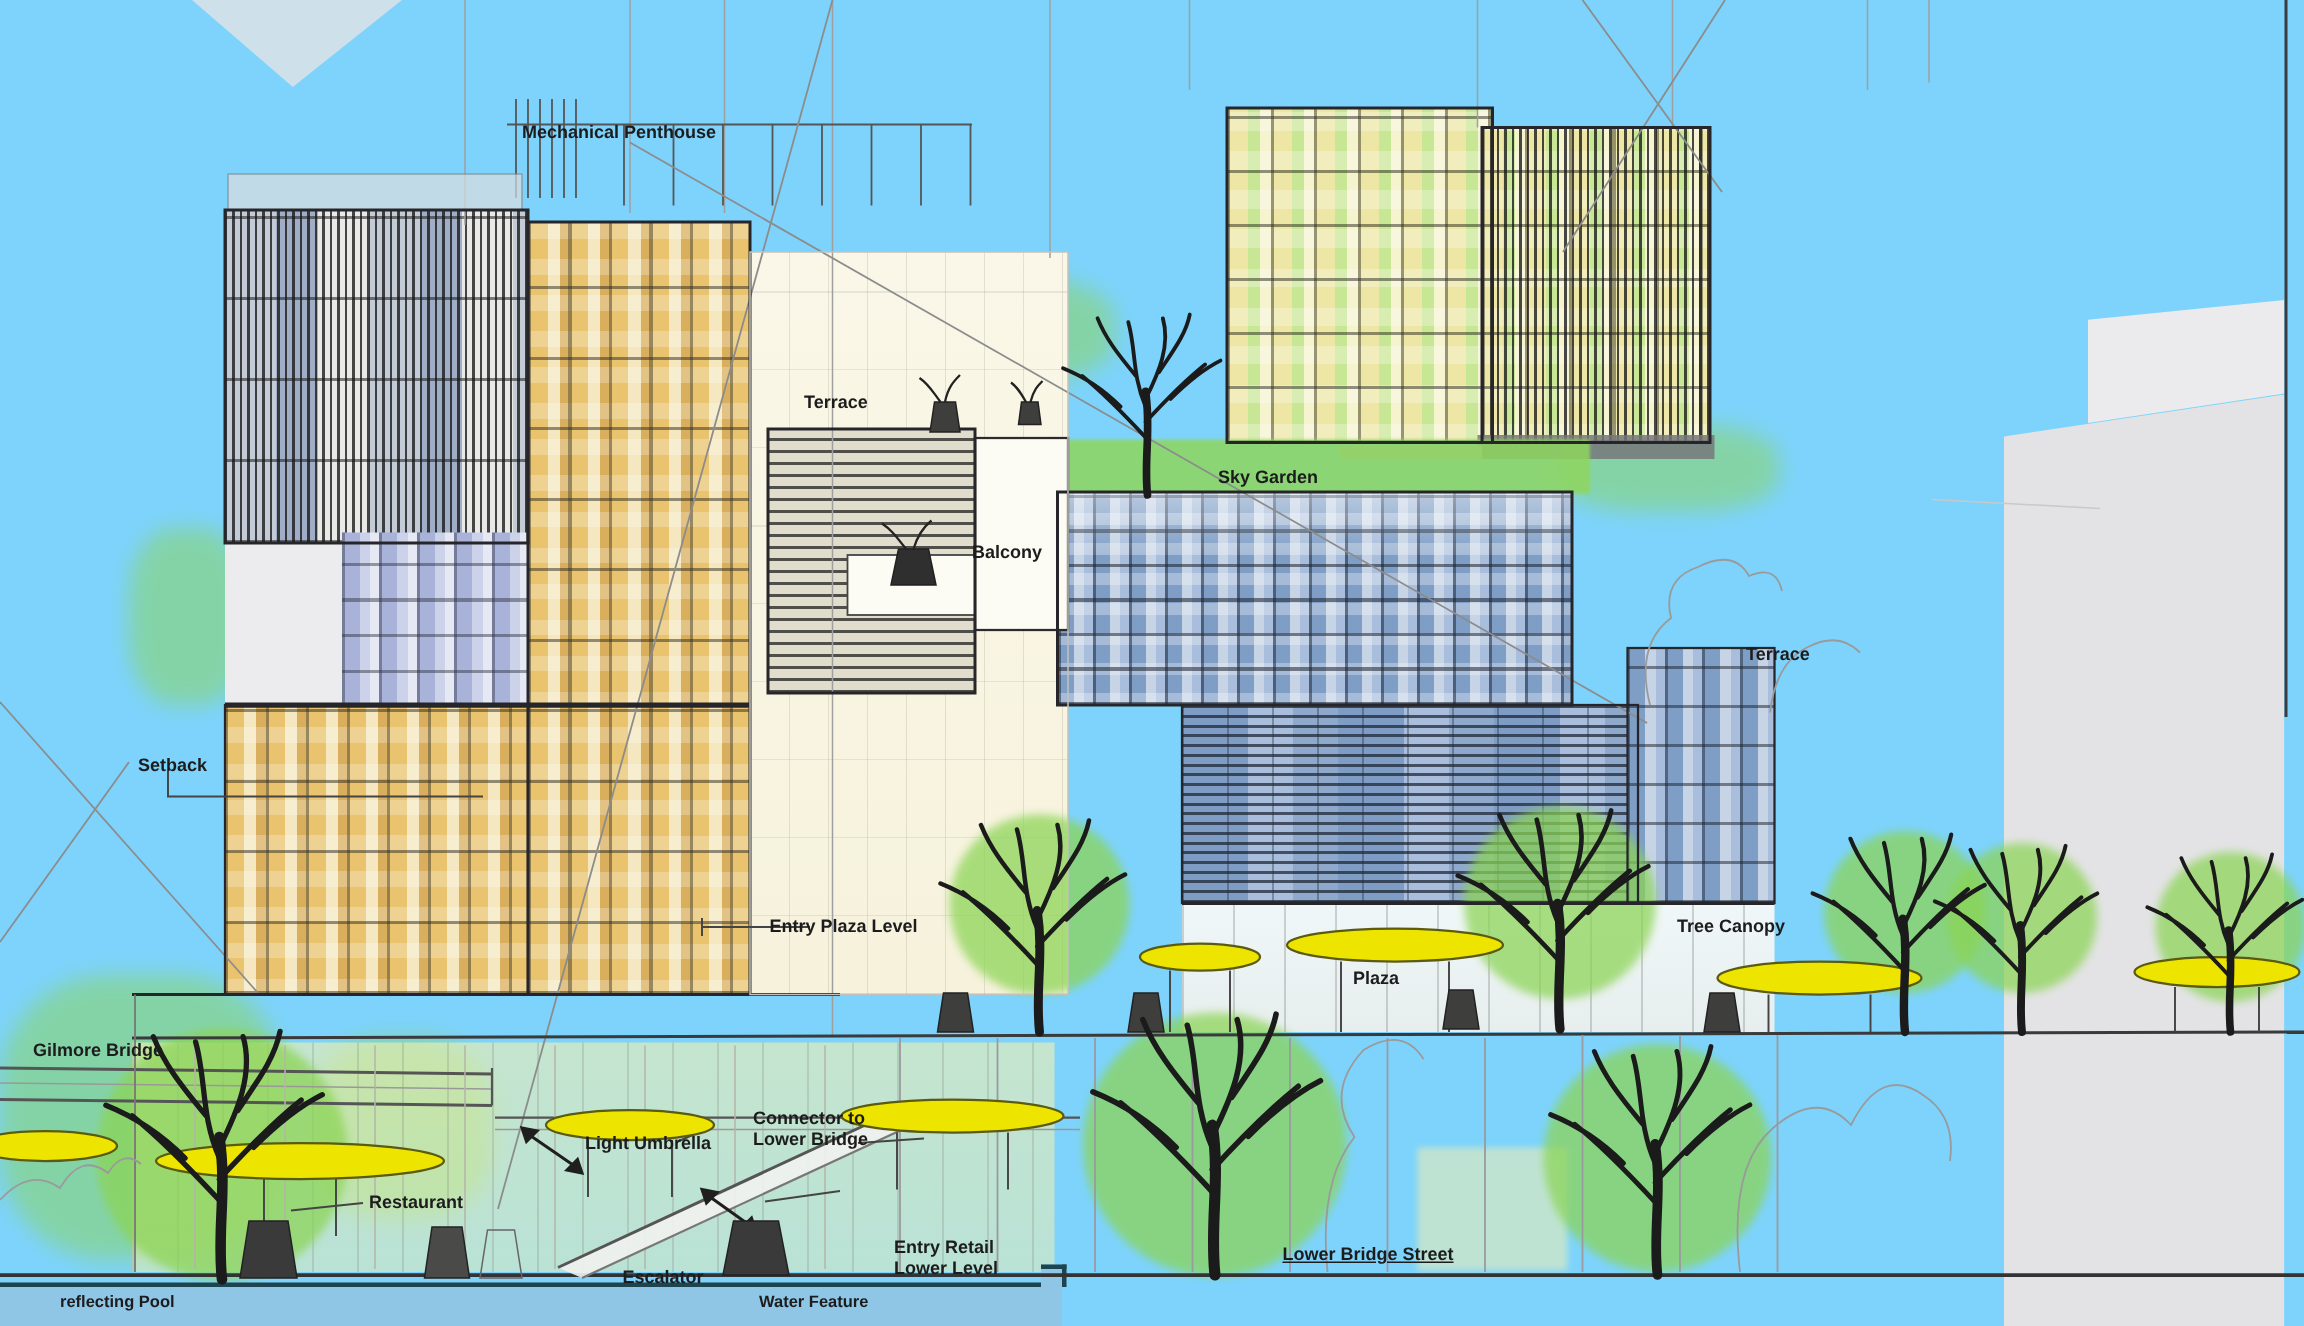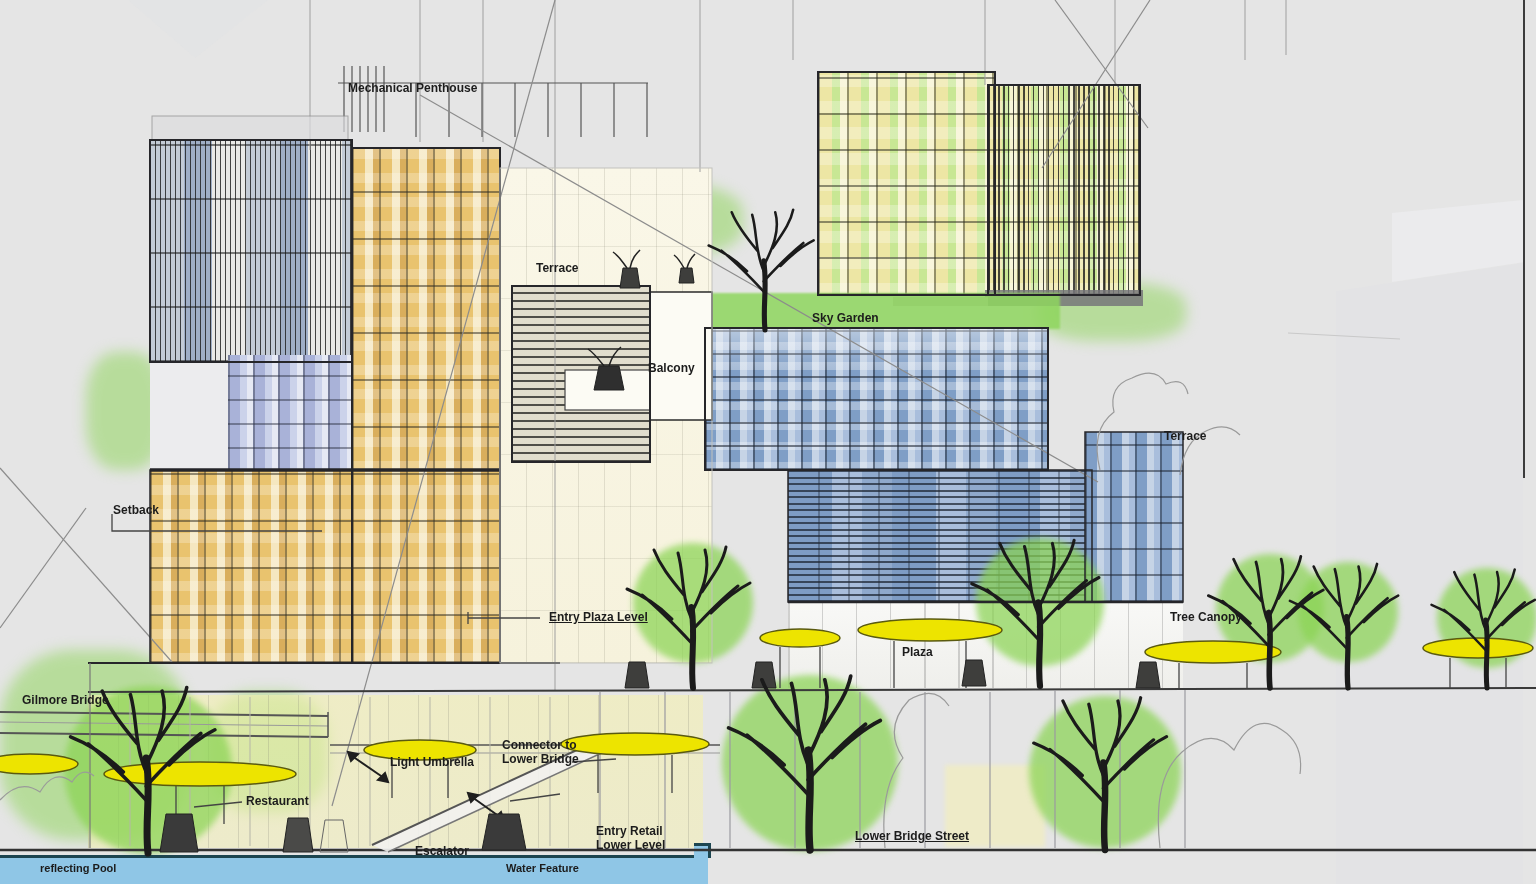--- a/index.html
+++ b/index.html
@@ -1,16 +1,16 @@
 <!DOCTYPE html>
 <html style="--water_blue: #8FC6E6; --umbrella_yellow: #EDE400; --tree_green: #8BD454; --sky_garden_green: #8FD65E; --facade_orange: #E9C36E; --facade_orange_light: #F5E7C0; --facade_blue: #7F9EC6; --facade_blue_light: #C6D4E6; --facade_yellow: #EDE6A4; --facade_green: #C8E794; --background_building_gray: #E3E3E5; --linework_dark: #2B2B28;"><head>
 <meta charset="utf-8">
 <style>
   html,body{margin:0;padding:0;background:#fff;}
-  .canvas{position:relative;width:1536px;height:884px;overflow:hidden;background:#e5e5e5;
+  .canvas{position:relative;width:1536px;height:884px;overflow:hidden;background:#7dd3fc;
           font-family:"Liberation Sans",sans-serif;}
   .abs{position:absolute;}
   .wedge{left:128px;top:0;width:140px;height:58px;background:#e2e3e5;
          clip-path:polygon(0 0,100% 0,48% 100%);opacity:.8;}
   .bgb-up{left:1392px;top:200px;width:131px;height:82px;background:#ebebed;
           clip-path:polygon(0 16%,100% 0,100% 76%,0 100%);}
   .bgb-low{left:1336px;top:263px;width:187px;height:621px;background:#e3e3e5;
            clip-path:polygon(0 4.5%,100% 0,100% 100%,0 100%);}
   
   .wash{background:var(--tree_green);opacity:.5;filter:blur(7px);border-radius:38%;}
@@ -339,24 +339,24 @@
       <use href="#br" transform="translate(148,853) scale(1.76)"></use>
       <use href="#br" transform="translate(765,330) scale(1.28)"></use>
     </g>
   </svg>
 
   <div class="lbl" style="left:348px;top:82px;">Mechanical Penthouse</div>
   <div class="lbl" style="left:536px;top:262px;">Terrace</div>
   <div class="lbl" style="left:648px;top:362px;">Balcony</div>
   <div class="lbl" style="left:812px;top:312px;">Sky Garden</div>
   <div class="lbl" style="left:1164px;top:430px;">Terrace</div>
-  <div class="lbl" style="left:92px;top:504px;margin-left:21px;">Setback</div>
-  <div class="lbl" style="left:549px;top:611px;text-decoration:underline;">Entry Plaza Level</div>
+  <div class="lbl" style="left:92px;top:504px;">Setback</div>
+  <div class="lbl" style="left:513px;top:611px;">Entry Plaza Level</div>
   <div class="lbl" style="left:902px;top:646px;">Plaza</div>
-  <div class="lbl" style="left:1170px;top:611px;">Tree Canopy</div>
+  <div class="lbl" style="left:1118px;top:611px;">Tree Canopy</div>
   <div class="lbl" style="left:2px;top:694px;margin-left:20px;">Gilmore Bridge</div>
   <div class="lbl" style="left:390px;top:756px;">Light Umbrella</div>
   <div class="lbl" style="left:502px;top:739px;">
     <div>Connector to</div>
     <div>Lower Bridge</div>
   </div>
   <div class="lbl" style="left:246px;top:795px;">Restaurant</div>
   <div class="lbl" style="left:415px;top:812px;margin-top:33px;">Escalator</div>
   <div class="lbl" style="left:596px;top:782px;margin-top:43px;">
     <div>Entry Retail</div>

